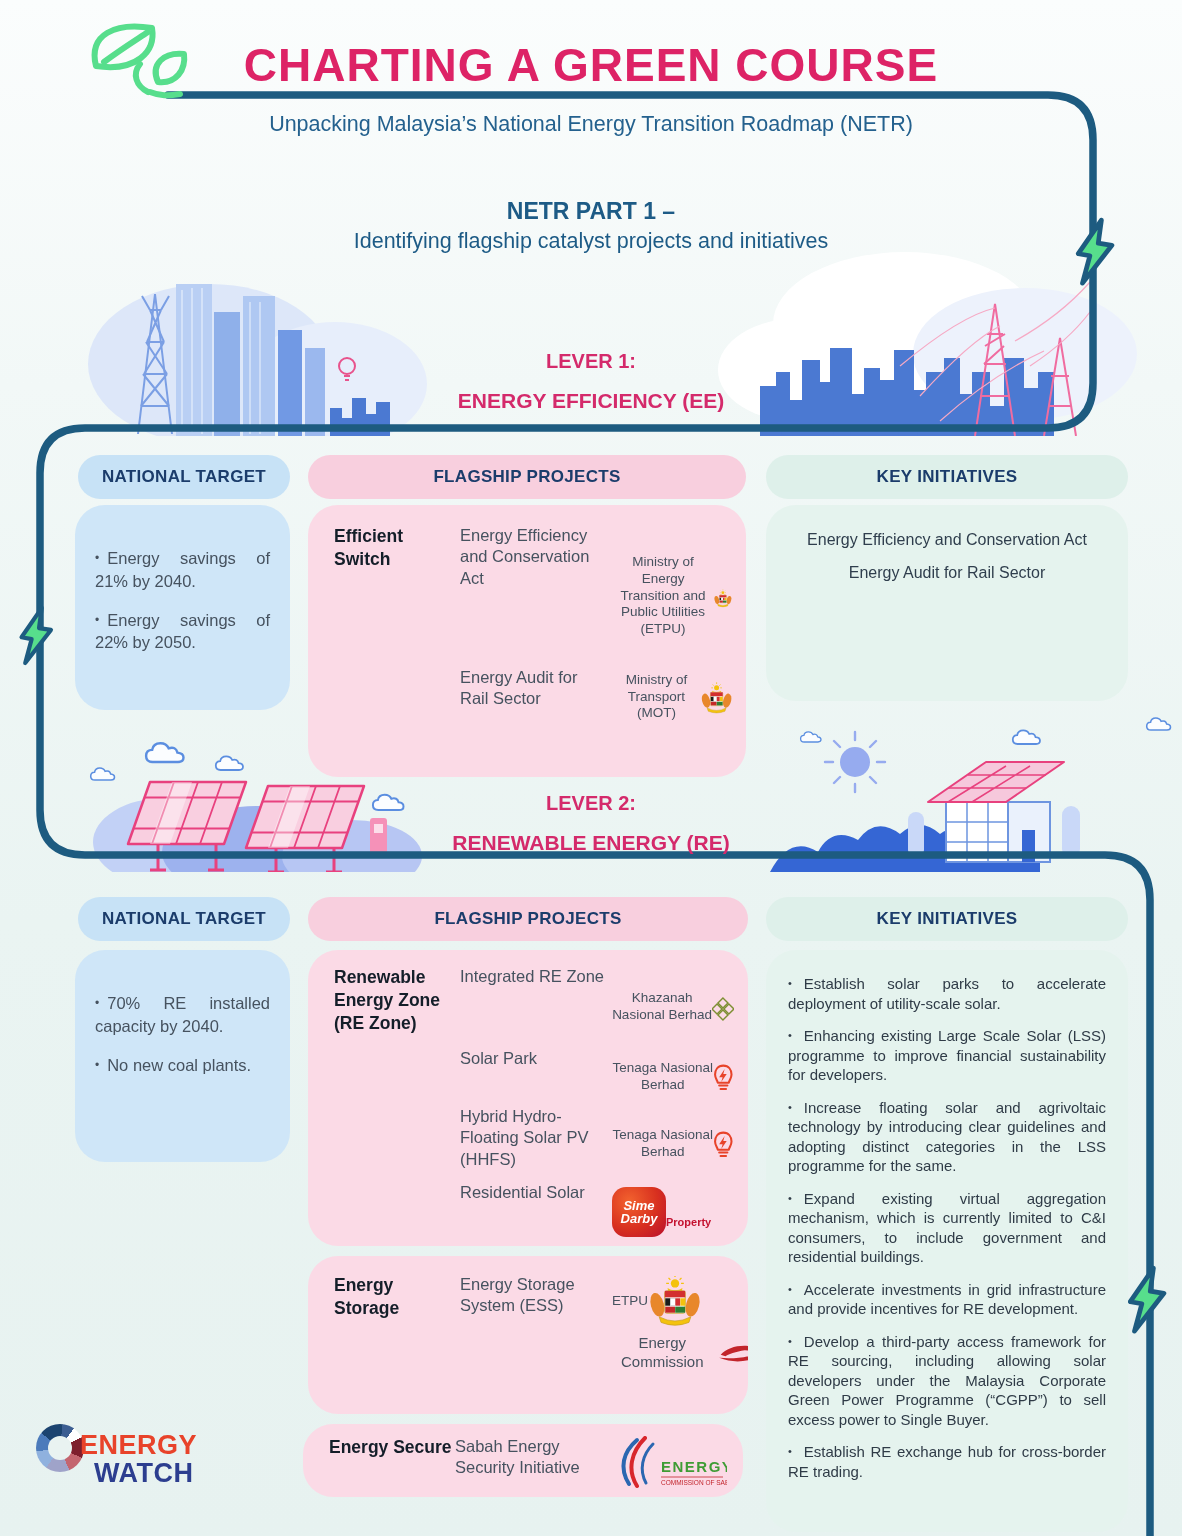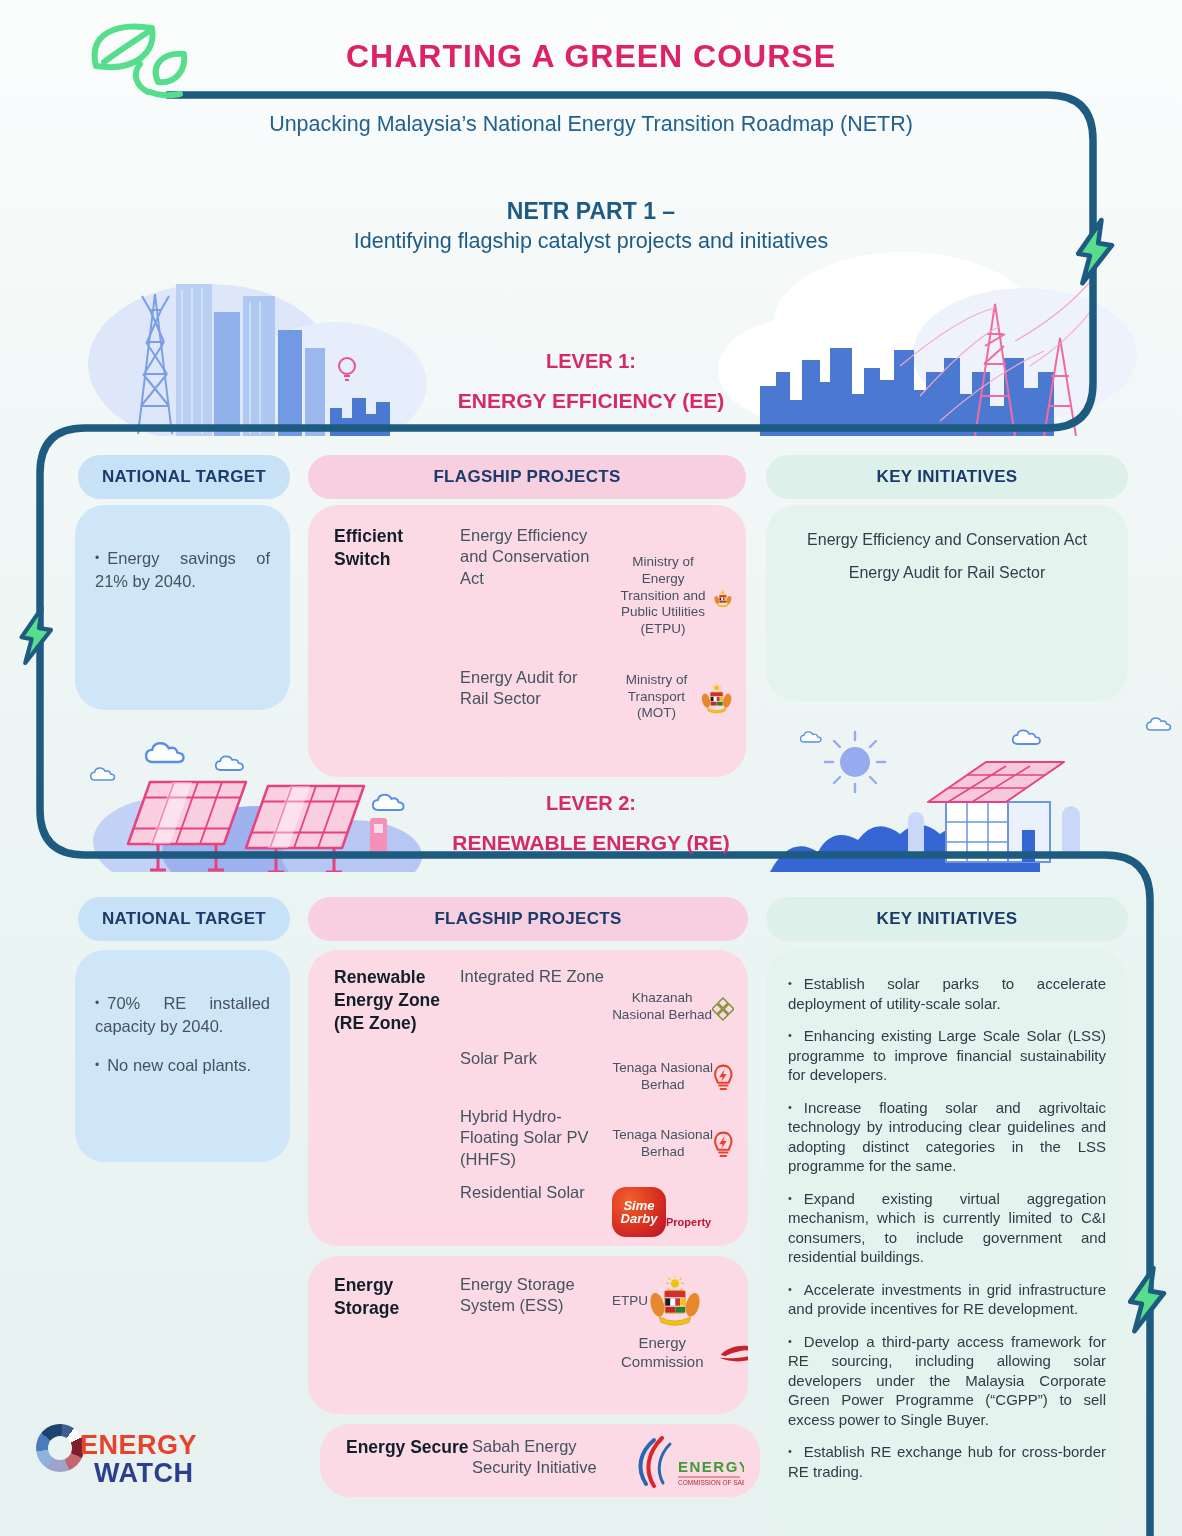--- a/index.html
+++ b/index.html
@@ -5,21 +5,21 @@
   * { margin:0; padding:0; box-sizing:border-box; }
   body { background:#dfe9e7; font-family:"Liberation Sans", sans-serif; }
   .page { position:relative; width:1182px; height:1536px; overflow:hidden;
           background:linear-gradient(180deg,#FBFDFD 0%,#F2F8F7 25%,#EAF4F2 60%,#E7F2F0 100%);
           font-family:"Liberation Sans", sans-serif; }
   svg.layer { position:absolute; left:0; display:block; }
   .z1{z-index:1}.z3{z-index:3}
   .abs { position:absolute; }
 
   
-  .title { top:38px; left:0; width:1182px; text-align:center; font-size:32px; font-weight:bold;
+  .title { top:38px; left:0; width:1182px; text-align:center; font-size:46px; font-weight:bold;
            color:#DD2366; letter-spacing:1px; z-index:4; }
   .subtitle { top:112px; left:0; width:1182px; text-align:center; font-size:21.5px; color:#24618E; z-index:4; }
   .part1 { top:198px; left:0; width:1182px; text-align:center; font-size:23px; font-weight:bold; color:#1D5B86; z-index:4; }
   .part2 { top:229px; left:0; width:1182px; text-align:center; font-size:21.5px; color:#1D5B86; z-index:4; }
   .lever { left:0; width:1182px; text-align:center; color:#D42A6B; font-weight:bold; z-index:5; }
   .lever .l1 { font-size:20px; }
   .lever .l2 { font-size:21px; margin-top:16px; }
 
   
   .pill { position:absolute; height:44px; border-radius:24px; display:flex; align-items:center;
@@ -222,20 +222,21 @@
     <div class="l1">LEVER 1:</div>
     <div class="l2">ENERGY EFFICIENCY (EE)</div>
   </div>
 
   <div class="pill blue" style="left:78px;top:455px;width:212px">NATIONAL TARGET</div>
   <div class="pill pink" style="left:308px;top:455px;width:438px">FLAGSHIP PROJECTS</div>
   <div class="pill mint" style="left:766px;top:455px;width:362px">KEY INITIATIVES</div>
 
   <div class="box blue nt-pad body-txt" style="left:75px;top:505px;width:215px;height:205px">
     <p class="blt">Energy savings of 21% by 2040.</p>
+    <p class="blt">Energy savings of 22% by 2050.</p>
   </div>
 
   <div class="box pink" style="left:308px;top:505px;width:438px;height:272px">
     <div class="fwrap" style="padding:20px 14px 0 26px">
       <div class="ftitle">Efficient Switch</div>
       <div class="frows">
         <div class="frow" style="min-height:142px">
           <div class="fproj">Energy Efficiency and Conservation Act</div>
           <div class="fown">
             <div class="oname">Ministry of Energy Transition and Public Utilities (ETPU)</div>
@@ -341,21 +342,21 @@
             <svg width="72" height="28" viewBox="0 0 70 26" style="margin-top:2px">
               <path d="M10,14 C20,2 45,-2 66,8 C48,6 28,9 16,16 Z" fill="#C2242B"></path>
               <path d="M66,10 C56,22 30,27 8,18 C28,20 50,17 60,10 Z" fill="#C2242B"></path>
             </svg>
           </div>
         </div>
       </div>
     </div>
   </div>
 
-  <div class="box pink" style="left:320px;top:1424px;width:440px;height:73px">
+  <div class="box pink" style="left:303px;top:1424px;width:440px;height:73px">
     <div class="fwrap" style="padding:12px 14px 0 26px">
       <div class="ftitle">Energy Secure</div>
       <div class="frows">
         <div class="frow">
           <div class="fproj">Sabah Energy Security Initiative</div>
           <div class="fown">
             <svg width="120" height="54" viewBox="0 0 116 54">
               <path d="M28,4 C14,16 10,32 20,48" stroke="#2B67B1" stroke-width="4" fill="none" stroke-linecap="round"></path>
               <path d="M36,2 C22,16 18,34 28,50" stroke="#D8262C" stroke-width="4" fill="none" stroke-linecap="round"></path>
               <path d="M44,8 C33,19 30,34 37,47" stroke="#2B67B1" stroke-width="3" fill="none" stroke-linecap="round"></path>

